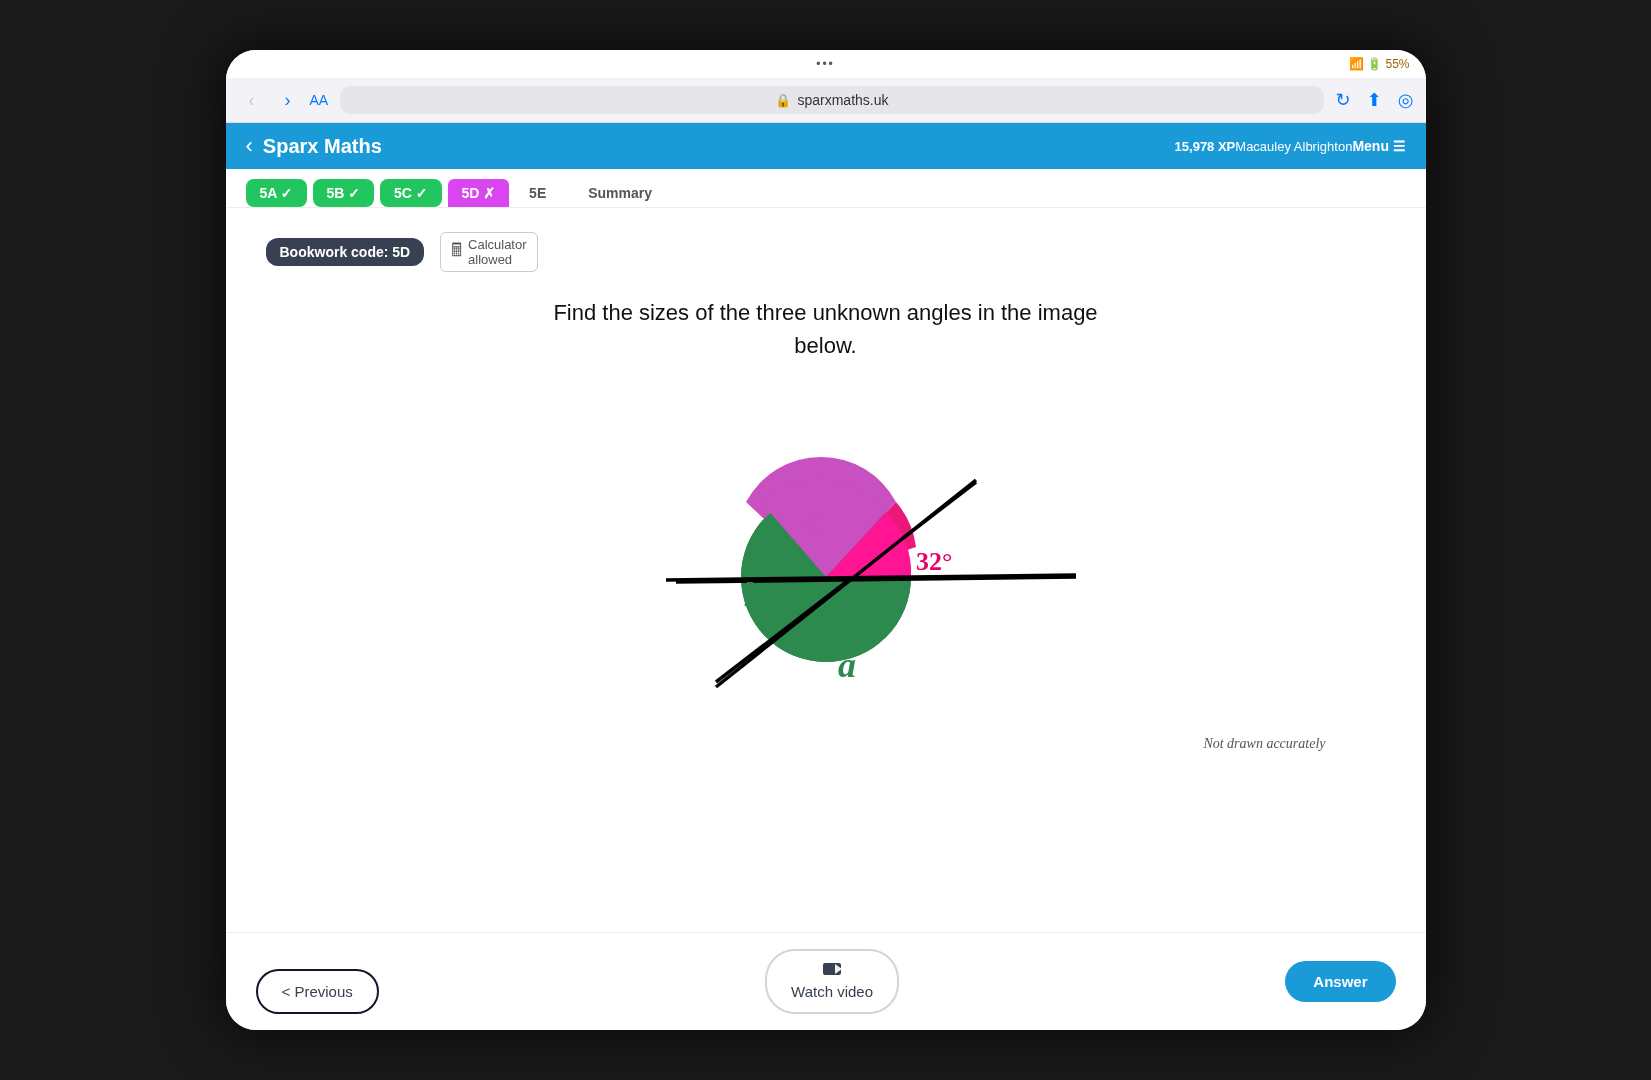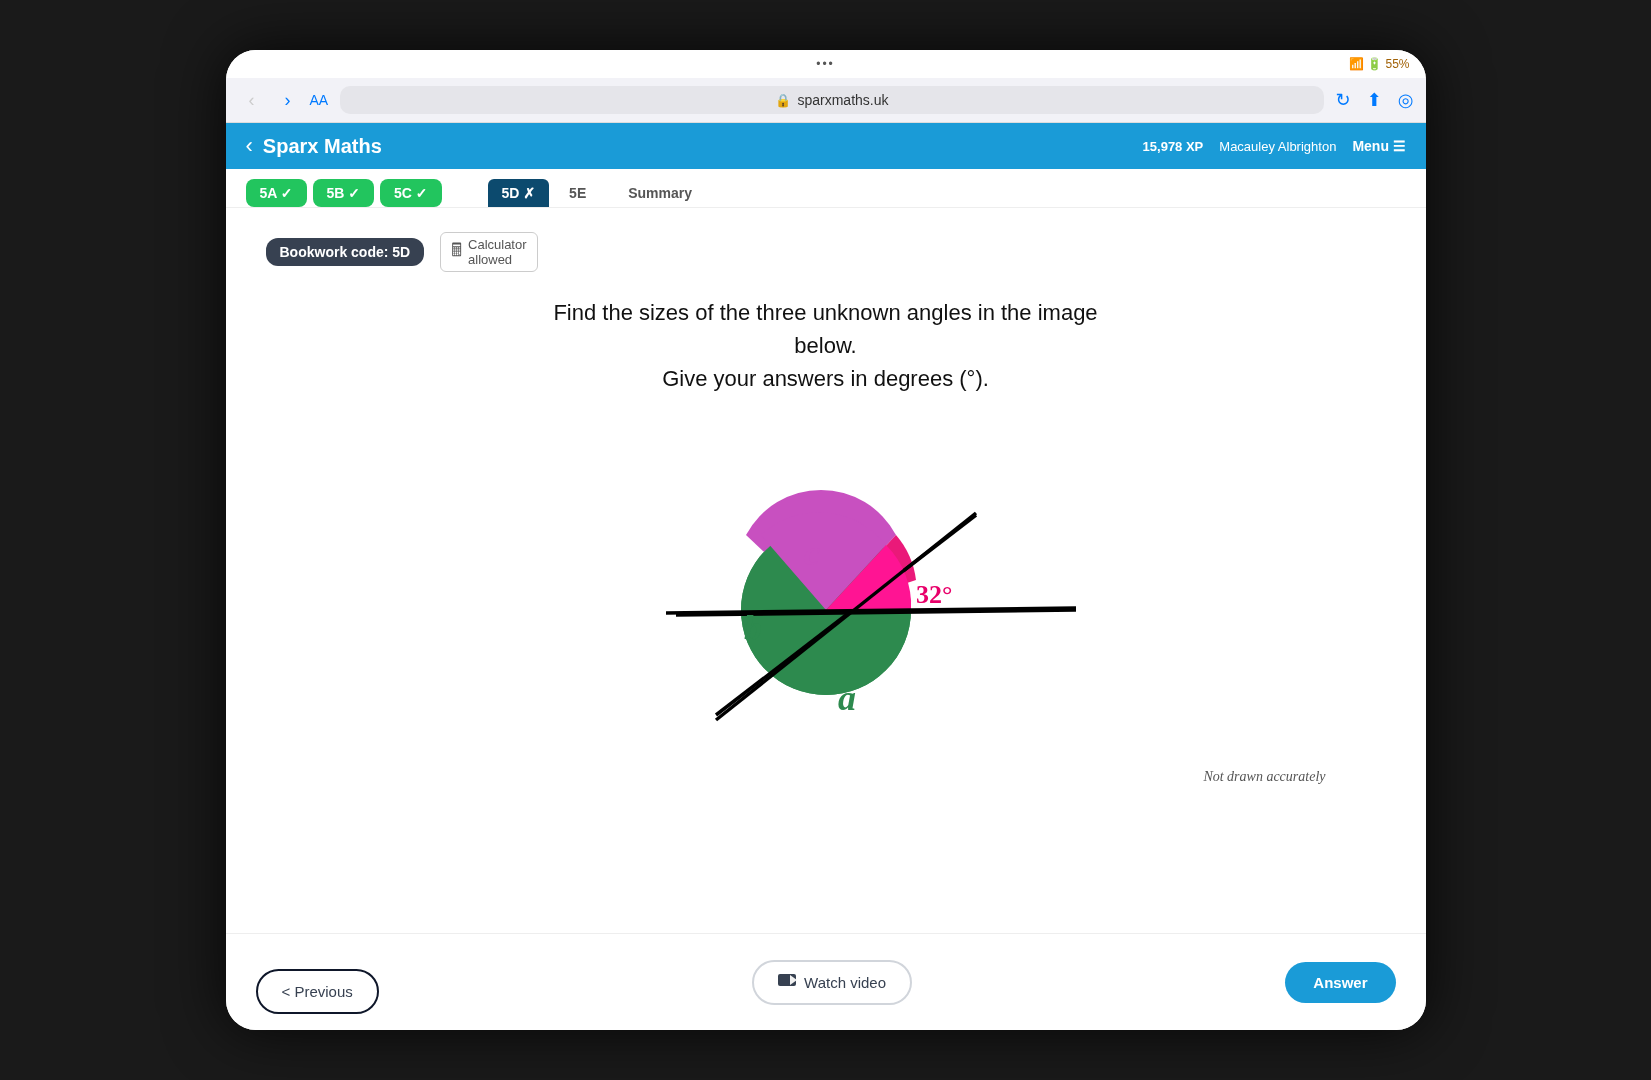--- a/index.html
+++ b/index.html
@@ -119,21 +119,21 @@
 
     .app-title {
       color: white;
       font-size: 20px;
       font-weight: 600;
     }
 
     .app-header-right {
       display: flex;
       align-items: center;
-      gap: 16px;
+      gap: 0;
       font-size: 13px;
       color: white;
     }
 
     .xp-badge { font-weight: 600; }
 
     .menu-btn {
       font-weight: 600;
       font-size: 14px;
       cursor: pointer;
@@ -160,23 +160,22 @@
       cursor: pointer;
     }
 
     .tab-complete {
       background: #22c55e;
       color: white;
       border-radius: 8px;
     }
 
     .tab-active {
-      background: #0c4a6e;
-      color: white;
-      margin-left: 40px;
+      background: #d946ef;
+      color: white;
     }
 
     .tab-inactive {
       color: #555;
       background: none;
     }
 
     .tab-summary {
       color: #555;
       background: none;
@@ -281,22 +280,23 @@
     .watch-video-btn {
       background: white;
       border: 2px solid #d1d5db;
       color: #374151;
       padding: 12px 24px;
       border-radius: 30px;
       font-size: 15px;
       font-weight: 500;
       cursor: pointer;
       display: flex;
-      align-items: flex-start;
+      align-items: center;
       gap: 8px;
+      flex-direction: column;
     }
 
     .answer-btn {
       background: #1a9bd7;
       color: white;
       padding: 12px 28px;
       border-radius: 30px;
       font-size: 15px;
       font-weight: 600;
       cursor: pointer;
@@ -381,21 +381,20 @@
       <span class="bookwork-code">Bookwork code: 5D</span>
       <div class="calculator-badge">
         <span class="calc-icon">🖩</span>
         <span>Calculator<br>allowed</span>
       </div>
     </div>
 
     <div class="question-text">
       <div>Find the sizes of the three unknown angles in the image</div>
       <div>below.</div>
-      <div>Give your answers in degrees (°).</div>
     </div>
 
     <div class="diagram-container">
       <svg class="diagram-svg" viewBox="0 0 500 360">
 
         <circle cx="250" cy="185" r="85" fill="#2d8a4e"></circle>
 
         <path d="M250,185 L170,110 A85,85 0 0,1 320,110 Z" fill="#c850c0"></path>
 
         <path d="M250,185 L340,155 A85,85 0 0,0 320,110 Z" fill="#e8006a" opacity="0.9"></path>

